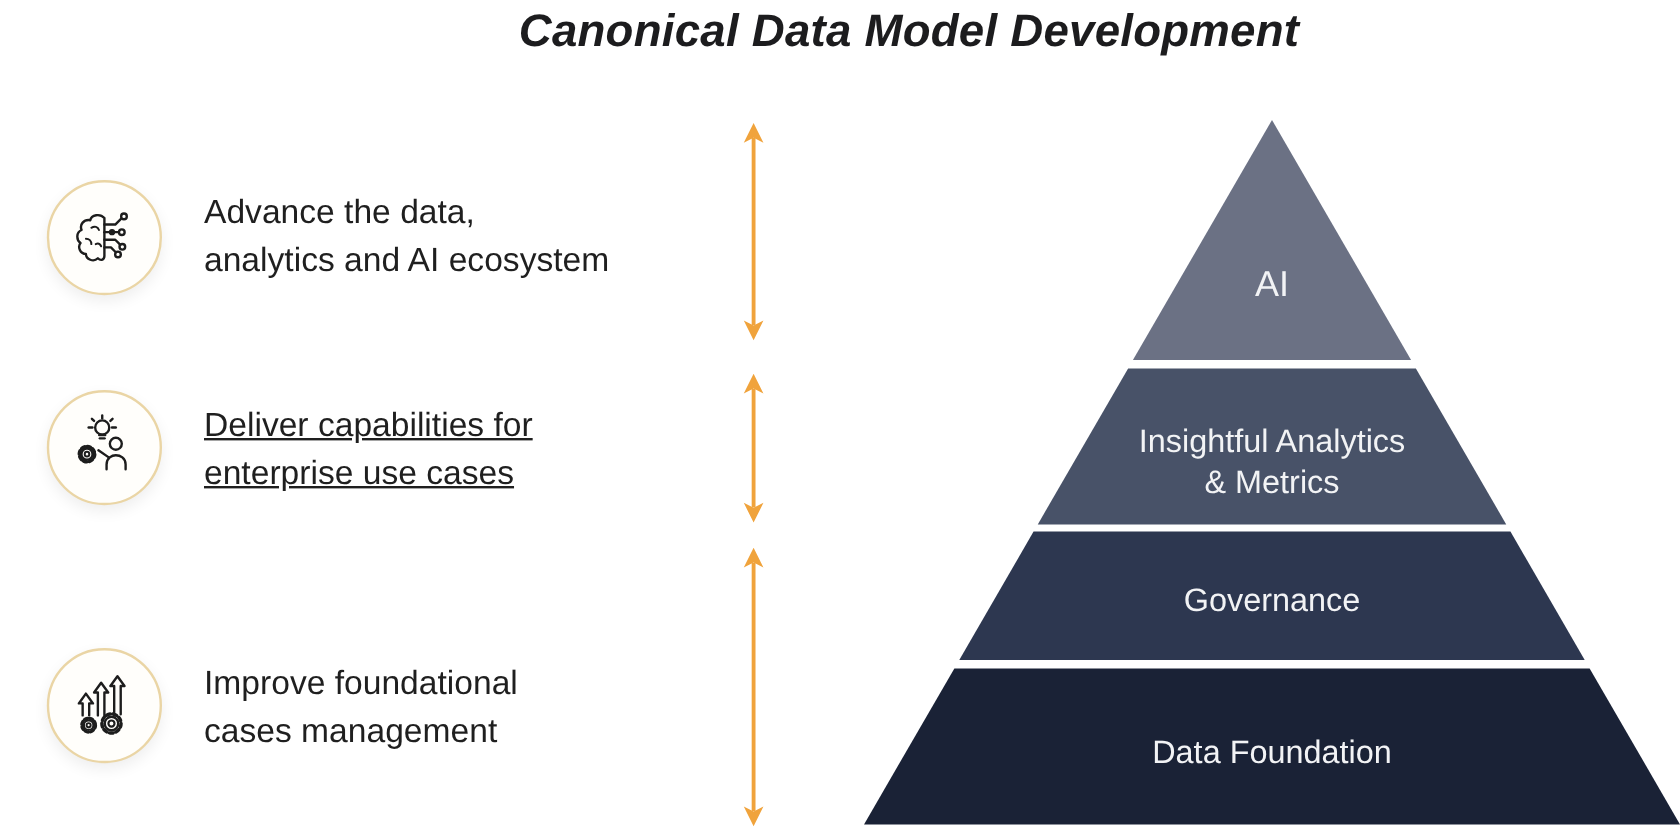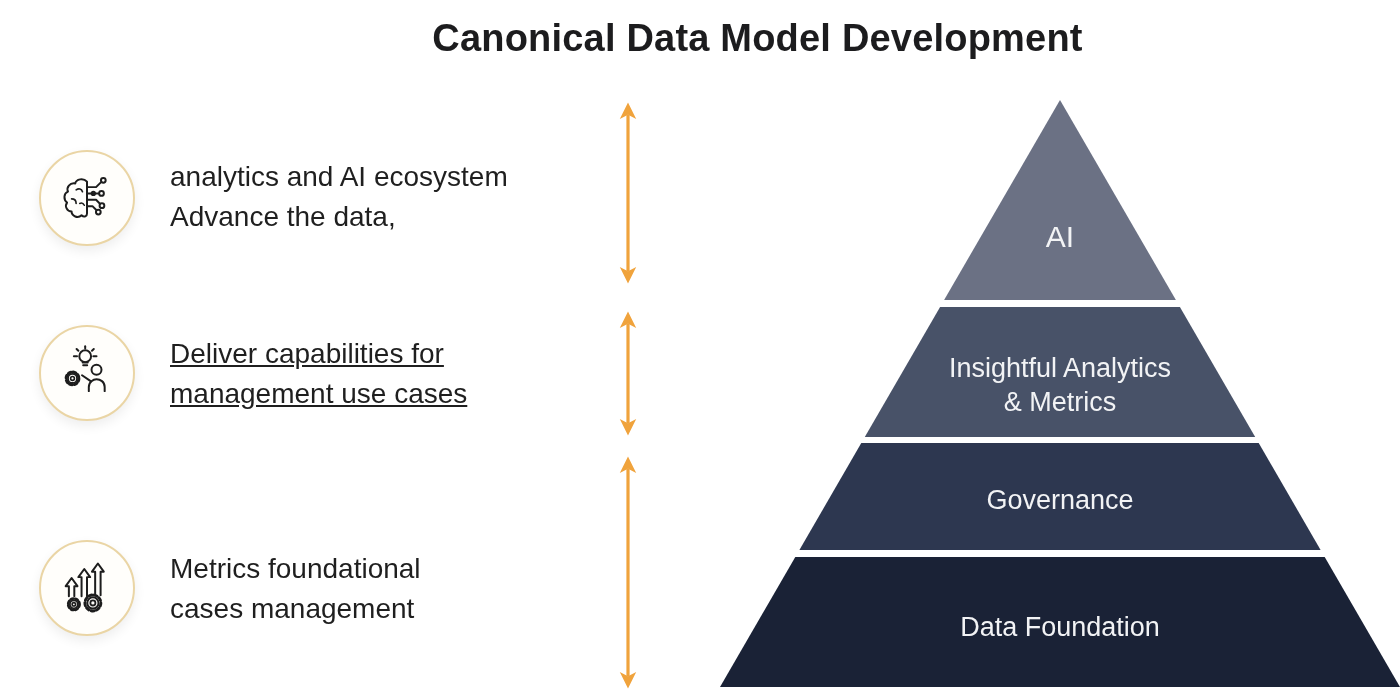--- a/index.html
+++ b/index.html
@@ -1,23 +1,23 @@
 <!DOCTYPE html>
 <html><head>
 <meta charset="utf-8">
 <style>
   html,body{margin:0;padding:0;background:#ffffff;}
   .canvas{
     position:relative;width:1400px;height:700px;overflow:hidden;
     background:#ffffff;font-family:"Liberation Sans",sans-serif;
   }
   .page-title{
-    position:absolute;top:0;left:0;right:0;padding-left:115px;margin:13px;
+    position:absolute;top:0;left:0;right:0;padding-left:115px;margin:1px;
     text-align:center;font-size:38px;font-weight:700;color:#1c1c1e;
-    letter-spacing:0.2px;line-height:50px;
+    letter-spacing:0.2px;line-height:50px;font-style:italic;
   }
   .left-item{position:absolute;left:39px;}
   .icon-circle{
     position:absolute;left:0;top:0;width:92px;height:92px;border-radius:50%;
     border:2px solid #EAD5A5;background:#fffefb;
     box-shadow:0 5px 12px rgba(0,0,0,0.07);
     display:flex;align-items:center;justify-content:center;
   }
   .item-text{
     position:absolute;left:131px;width:440px;
@@ -49,22 +49,22 @@
         <path d="M32 27 H45"></path>
         <circle cx="48" cy="27" r="2.6"></circle>
         <circle cx="39" cy="27" r="1.8"></circle>
         <path d="M32 34 H42 L46 38"></path>
         <circle cx="48.5" cy="40.5" r="2.6"></circle>
         <path d="M32 41 H38 L42 45"></path>
         <circle cx="44.5" cy="47.5" r="2.6"></circle>
       </svg>
     </div>
     <div class="item-text" style="top:7px;">
+      <div>Advance the data,</div>
       <div>analytics and AI ecosystem</div>
-      <div>Advance the data,</div>
     </div>
   </div>
 
   <div class="left-item" style="top:325px;height:92px;">
     <div class="icon-circle">
       <svg width="58" height="58" viewBox="0 0 64 64" fill="none" stroke="#1d1d1d" stroke-width="2.2" stroke-linecap="round" stroke-linejoin="round">
         <circle cx="30" cy="13.5" r="6.5"></circle>
         <path d="M27.2 20.5 h5.6"></path>
         <path d="M27.8 23.5 h4.4"></path>
         <path d="M30 2.5 v2.5"></path>
@@ -75,40 +75,40 @@
         <circle cx="16" cy="38" r="7" stroke-width="3.4" stroke-dasharray="3 2.5"></circle>
         <circle cx="16" cy="38" r="5" stroke-width="2"></circle>
         <circle cx="16" cy="38" r="2.1" stroke-width="1.8"></circle>
         <circle cx="42.5" cy="28.5" r="5.5"></circle>
         <path d="M34 52 v-4.5 c0 -6 5 -8.5 8.5 -8.5 c4 0 9 2.5 9 8.5 V52"></path>
         <path d="M36 41 L26.5 34.5"></path>
       </svg>
     </div>
     <div class="item-text" style="top:9px;text-decoration:underline;">
       <div>Deliver capabilities for</div>
-      <div>management use cases</div>
+      <div>enterprise use cases</div>
     </div>
   </div>
 
   <div class="left-item" style="top:540px;height:92px;">
     <div class="icon-circle">
       <svg width="58" height="58" viewBox="0 0 64 64" fill="none" stroke="#1d1d1d" stroke-width="2.2" stroke-linecap="round" stroke-linejoin="round">
         <path d="M12 41 V30 H8.5 L15 21 L21.5 30 H18 V41"></path>
         <path d="M26 41 V20 H22.5 L29 11 L35.5 20 H32 V41"></path>
         <path d="M41 40 V14 H37.5 L44 5 L50.5 14 H47 V40"></path>
         <circle cx="17.5" cy="50" r="6.3" stroke-width="3" stroke-dasharray="2.8 2.3"></circle>
         <circle cx="17.5" cy="50" r="4.4" stroke-width="2"></circle>
         <circle cx="17.5" cy="50" r="1.9" stroke-width="1.8"></circle>
         <circle cx="38.5" cy="48.5" r="8.8" stroke-width="3.2" stroke-dasharray="3.4 2.7"></circle>
         <circle cx="38.5" cy="48.5" r="6.2" stroke-width="2.2"></circle>
         <circle cx="38.5" cy="48.5" r="2.8" stroke-width="2"></circle>
       </svg>
     </div>
     <div class="item-text" style="top:9px;">
-      <div>Metrics foundational</div>
+      <div>Improve foundational</div>
       <div>cases management</div>
     </div>
   </div>
 
   <svg class="arrow" style="top:101px;" width="24" height="184" viewBox="0 0 24 184">
     <polygon points="12,1.5 3.8,18 12,13.8 20.2,18" fill="#F0A33C"></polygon>
     <line x1="12" y1="14" x2="12" y2="170" stroke-width="3.2" stroke="#F0A33C"></line>
     <polygon points="12,182.5 3.8,166 12,170.2 20.2,166" fill="#F0A33C"></polygon>
   </svg>
 

